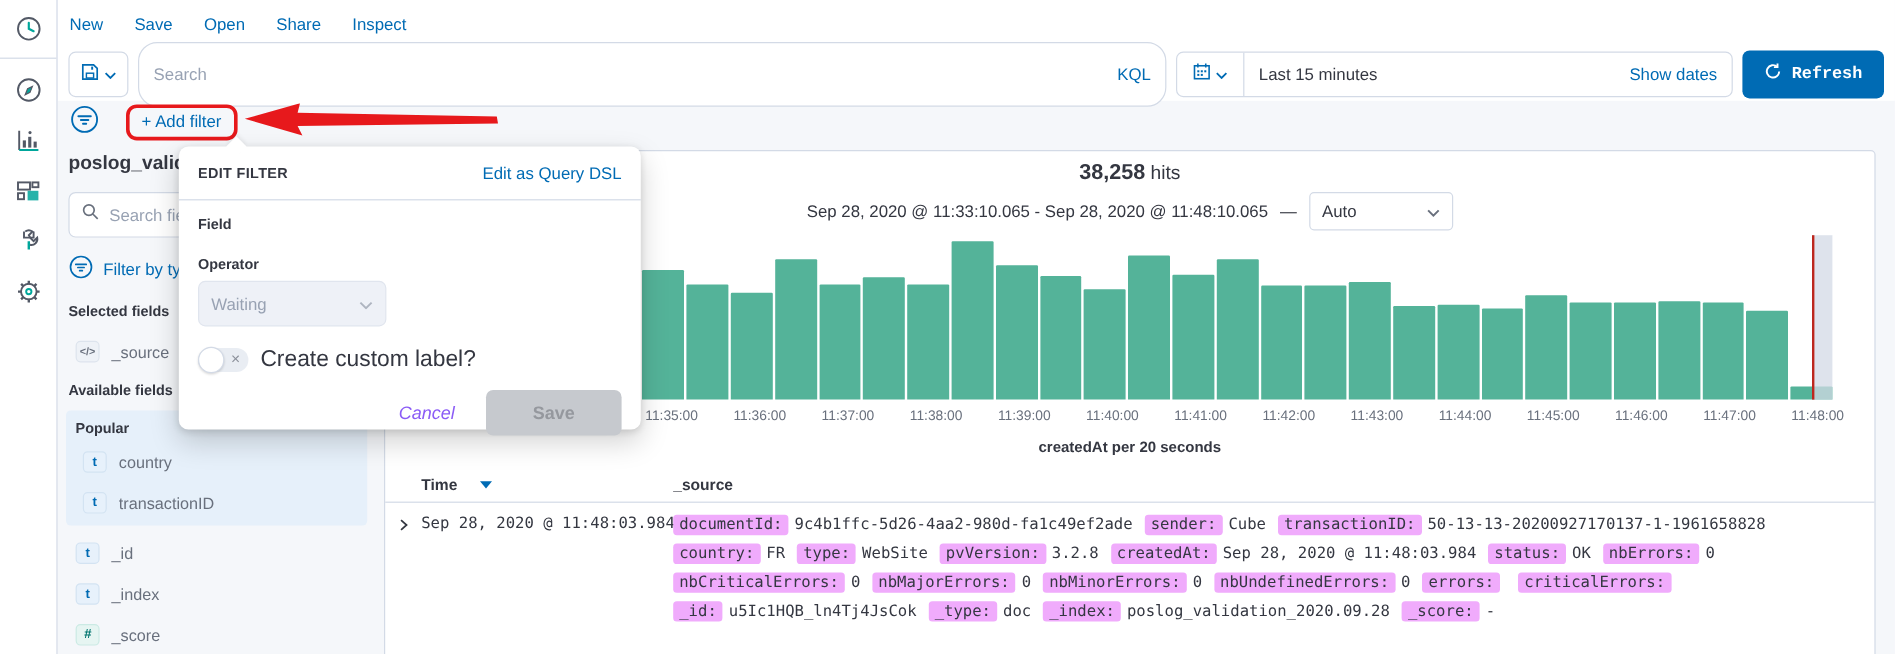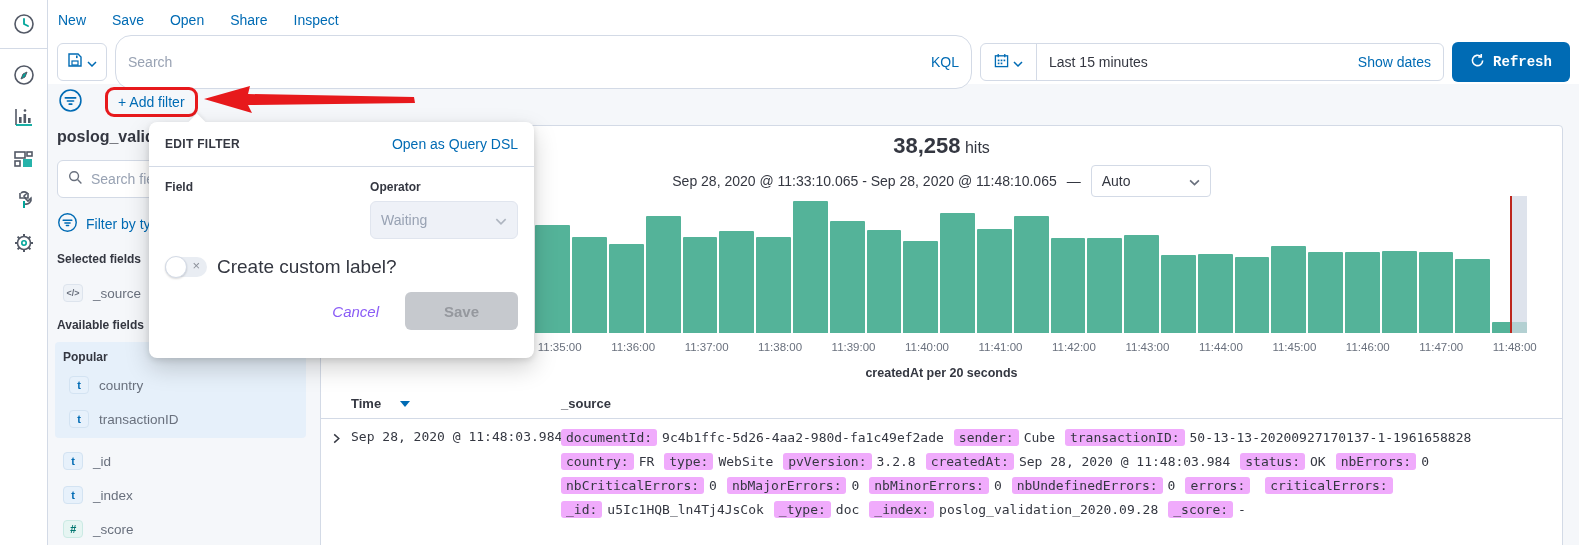--- a/index.html
+++ b/index.html
@@ -57,21 +57,21 @@
   .fbadge.t { background:#E7F1FB; color:#006BB4; border:1px solid #D3E3F2; }
   .fbadge.num { background:#E6F5F2; color:#00756F; border:1px solid #CBEAE4; font-style:italic; }
   .fbadge.src { background:#EEF2F7; color:#69707D; border:1px solid #DDE4ED; font-size:9px; }
   .popular { background:#E6F0FA; border-radius:4px; padding:8px 0 2px 8px; margin:0 14px 6px -2px; }
   .popular .sechead { margin-bottom:4px; color:#343741; }
 
   
   .mainpanel { position:absolute; left:320px; top:125px; width:1243px; height:430px;
                background:#fff; border:1px solid #D3DAE6; border-radius:4px 4px 0 0; }
   .hitsline { text-align:center; padding-top:7px; font-size:16px; }
-  .hitsline b { font-size:22px;margin-top:39px; }
+  .hitsline b { font-size:18px;margin-top:39px; }
   .rangeline { display:flex; align-items:center; justify-content:center; gap:10px; margin-top:6px; font-size:14px; color:#343741; }
   .intervalsel { width:120px; height:32px; border:1px solid #D3DAE6; border-radius:4px; background:#fff;
                  display:flex; align-items:center; justify-content:space-between; padding:0 10px; font-size:14px; }
   
   .chart { position:absolute; left:104px; right:35px; top:70px; height:137px; }
   .bars { position:absolute; inset:0; display:flex; align-items:flex-end; gap:2px; }
   .bar { flex:1; background:#54B399; border-radius:1px 1px 0 0; }
   .nowline { position:absolute; top:0; bottom:0; width:2px; background:#BD271E; z-index:2; }
   .incomplete { position:absolute; top:0; bottom:0; right:0; background:#D3DAE6; opacity:.75; z-index:1; }
   .xlabels { position:absolute; left:104px; right:35px; top:215px; height:16px; }
@@ -93,21 +93,21 @@
   
   .popup { position:absolute; left:103px; top:122px; width:385px; height:236px; background:#fff;
            border-radius:8px; box-shadow:0 2px 6px rgba(0,0,0,.12), 0 10px 24px rgba(0,0,0,.18); z-index:60;margin-left:46px; }
   .popup .caret { position:absolute; left:42px; top:-6px; width:12px; height:12px; background:#fff;
                   transform:rotate(45deg); box-shadow:-2px -2px 3px rgba(0,0,0,.05); }
   .pophead { display:flex; align-items:center; justify-content:space-between; padding:14px 16px;
              border-bottom:1px solid #D3DAE6; }
   .poptitle { font-size:12px; font-weight:bold; letter-spacing:.3px; }
   .dsllink { color:#006BB4; font-size:14px; }
   .popbody { padding:13px 16px 0 16px; }
-  .selrow { display:flex; gap:12px; }
+  .selrow { display:flex; gap:12px;flex-direction:column; }
   .selgroup1 { width:205px; } .selgroup2 { width:157px; }
   .sellabel { font-size:12px; font-weight:bold; margin-bottom:7px; }
   .select { height:38px; border:1px solid #CBD3E2; border-radius:6px; background:#fff; display:flex;
             align-items:center; justify-content:space-between; padding:0 10px; font-size:14px; color:#98A2B3; }
   .select.disabled { background:#EEF1F7; border-color:#E0E5EE; }
   .togglerow { display:flex; align-items:center; gap:10px; margin-top:17px; }
   .toggle { width:42px; height:20px; background:#E9EDF3; border-radius:10px; position:relative; }
   .toggle .knob { position:absolute; left:0; top:-1px; width:22px; height:22px; border-radius:50%;
                   background:#fff; border:1px solid #D3DAE6; box-shadow:0 1px 2px rgba(0,0,0,.15); }
   .toggle .x { position:absolute; right:7px; top:1px; color:#8B909A; font-size:13px; }
@@ -395,21 +395,21 @@
     </span>
     <div class="dtime mono">Sep 28, 2020 @ 11:48:03.984</div>
     <div class="dsource mono" id="docSource"><span class="fpair"><span class="fname">documentId:</span><span>9c4b1ffc-5d26-4aa2-980d-fa1c49ef2ade</span></span><span class="fpair"><span class="fname">sender:</span><span>Cube</span></span><span class="fpair"><span class="fname">transactionID:</span><span>50-13-13-20200927170137-1-1961658828</span></span><span class="fpair"><span class="fname">country:</span><span>FR</span></span><span class="fpair"><span class="fname">type:</span><span>WebSite</span></span><span class="fpair"><span class="fname">pvVersion:</span><span>3.2.8</span></span><span class="fpair"><span class="fname">createdAt:</span><span>Sep 28, 2020 @ 11:48:03.984</span></span><span class="fpair"><span class="fname">status:</span><span>OK</span></span><span class="fpair"><span class="fname">nbErrors:</span><span>0</span></span><span class="fpair"><span class="fname">nbCriticalErrors:</span><span>0</span></span><span class="fpair"><span class="fname">nbMajorErrors:</span><span>0</span></span><span class="fpair"><span class="fname">nbMinorErrors:</span><span>0</span></span><span class="fpair"><span class="fname">nbUndefinedErrors:</span><span>0</span></span><span class="fpair"><span class="fname">errors:</span><span></span></span><span class="fpair"><span class="fname">criticalErrors:</span><span></span></span><span class="fpair"><span class="fname">_id:</span><span>u5Ic1HQB_ln4Tj4JsCok</span></span><span class="fpair"><span class="fname">_type:</span><span>doc</span></span><span class="fpair"><span class="fname">_index:</span><span>poslog_validation_2020.09.28</span></span><span class="fpair"><span class="fname">_score:</span><span>-</span></span></div>
   </div>
 </div>
 
 <div class="popup">
   <div class="caret"></div>
   <div class="pophead">
     <span class="poptitle">EDIT FILTER</span>
-    <span class="dsllink">Open as Query DSL</span>
+    <span class="dsllink">Edit as Query DSL</span>
   </div>
   <div class="popbody">
     <div class="selrow">
       <div class="selgroup1">
         <div class="sellabel">Field</div>
       </div>
       <div class="selgroup2">
         <div class="sellabel">Operator</div>
         <div class="select disabled">
           <span>Waiting</span>

